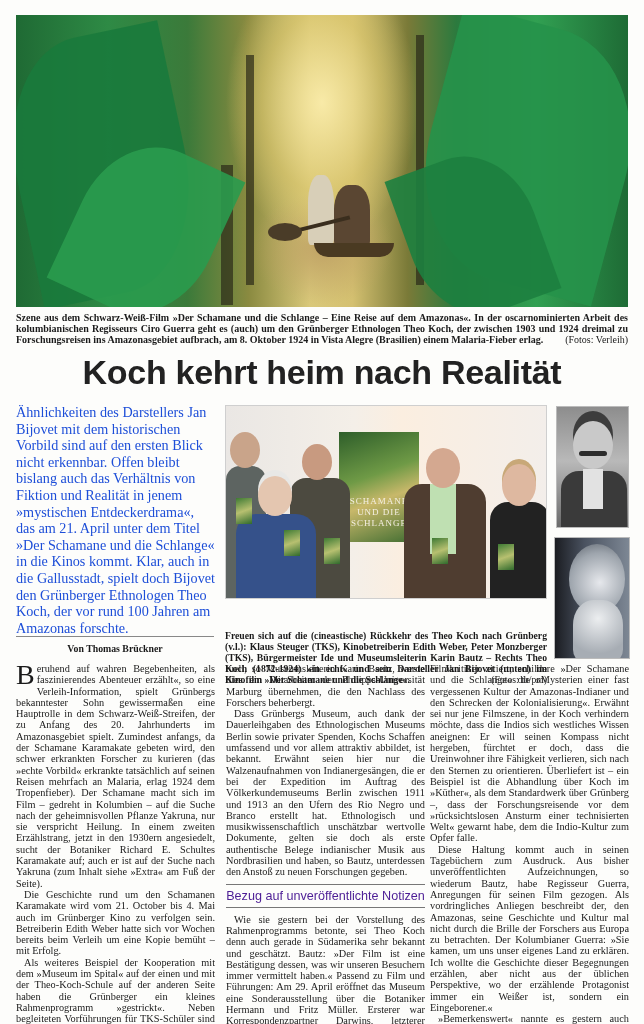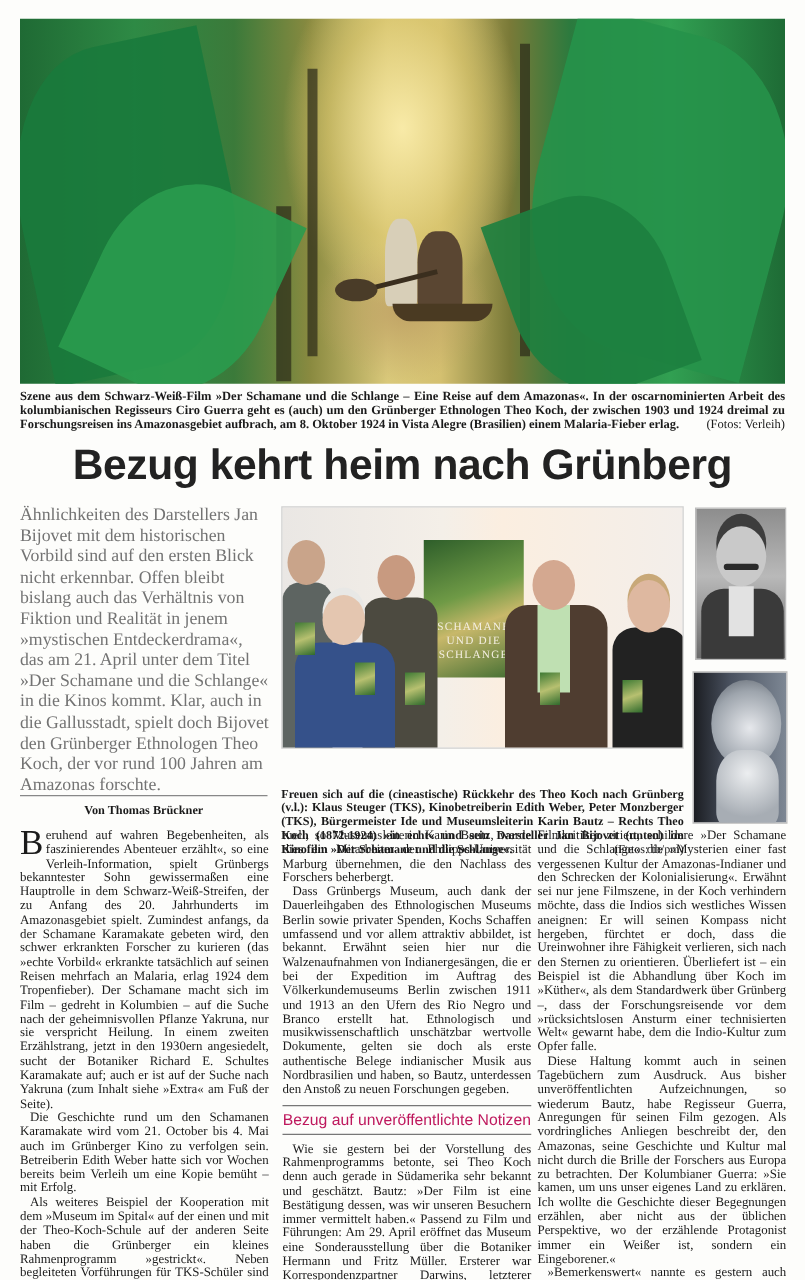--- a/index.html
+++ b/index.html
@@ -33,21 +33,21 @@
   .caption-top .credit { font-weight: normal; float: right; }
 
   .headline {
     position: absolute; left: 0; top: 352px; width: 644px; text-align: center;
     font-family: "Liberation Sans", "DejaVu Sans", sans-serif; font-size: 34px; line-height: 40px;
     color: #222; letter-spacing: -0.3px;
   }
 
   .teaser {
     position: absolute; left: 16px; top: 404px; width: 200px;
-    font-size: 14.2px; line-height: 16.6px; color: #737373;
+    font-size: 14.2px; line-height: 16.6px; color: #1d4ed8;
   }
   .teaser-rule { position: absolute; left: 16px; top: 636px; width: 198px; height: 1px; background: #888; }
   .byline { position: absolute; left: 16px; top: 643px; width: 198px; text-align: center; font-size: 9.8px; font-weight: bold; }
 
   .group-photo {
     position: absolute; left: 225px; top: 405px; width: 322px; height: 194px; overflow: hidden;
     background: linear-gradient(90deg, #eae7e4 0%, #f4efe8 40%, #fbeee0 55%, #f3eeea 100%);
     border: 1px solid #cfcfcf;
   }
   .gp { position: absolute; }
@@ -97,21 +97,21 @@
     font-size: 10.3px; line-height: 11.3px; text-align: justify; hyphens: manual;
   }
   .col1 { left: 16px; }
   .col2 { left: 226px; }
   .col3 { left: 430px; }
   .col p { text-indent: 8px; }
   .col p.first { text-indent: 0; }
   .dropcap { float: left; font-size: 28px; line-height: 22px; margin: 1px 2px 0 0; }
 
   .subhead-wrap { margin: 6px 0 6px 0; border-top: 1px solid #777; border-bottom: 1px solid #777; padding: 3px 0; text-align: center; }
-  .subhead { font-family: "Liberation Sans", "DejaVu Sans", sans-serif; font-size: 12.6px; line-height: 16px; color: #be185d; }
+  .subhead { font-family: "Liberation Sans", "DejaVu Sans", sans-serif; font-size: 12.6px; line-height: 16px; color: #4c1d95; }
 </style>
 </head>
 <body>
 
 <div class="hero">
   <div class="trunk" style="left:230px;top:40px;height:230px;"></div>
   <div class="trunk" style="left:400px;top:20px;height:250px;"></div>
   <div class="trunk" style="left:205px;top:150px;height:140px;width:12px;"></div>
   <div class="leaf l1"></div>
   <div class="leaf l2"></div>
@@ -122,21 +122,21 @@
   <div class="paddle"></div>
   <div class="paddle-blade"></div>
   <div class="canoe"></div>
 </div>
 
 <div class="caption-top">
   <span>Szene aus dem Schwarz-Weiß-Film »Der Schamane und die Schlange – Eine Reise auf dem Amazonas«. In der oscarnominierten Arbeit des kolumbianischen Regisseurs Ciro Guerra geht es (auch) um den Grünberger Ethnologen Theo Koch, der zwischen 1903 und 1924 dreimal zu Forschungsreisen ins Amazonasgebiet aufbrach, am 8. Oktober 1924 in Vista Alegre (Brasilien) einem Malaria-Fieber erlag.</span>
   <span class="credit">(Fotos: Verleih)</span>
 </div>
 
-<h1 class="headline">Bezug kehrt heim nach Grünberg</h1>
+<h1 class="headline">Koch kehrt heim nach Realität</h1>
 
 <div class="teaser">Ähnlichkeiten des Darstellers Jan Bijovet mit dem historischen Vorbild sind auf den ersten Blick nicht erkennbar. Offen bleibt bislang auch das Verhältnis von Fiktion und Realität in jenem »mystischen Entdeckerdrama«, das am 21. April unter dem Titel »Der Schamane und die Schlange« in die Kinos kommt. Klar, auch in die Gallusstadt, spielt doch Bijovet den Grünberger Ethnologen Theo Koch, der vor rund 100 Jahren am Amazonas forschte.</div>
 <div class="teaser-rule"></div>
 <div class="byline">Von Thomas Brückner</div>
 
 <div class="group-photo">
   <div class="gp poster">
     <div class="poster-title">SCHAMANE UND DIE SCHLANGE</div>
   </div>
   <div class="gp b1"></div>

